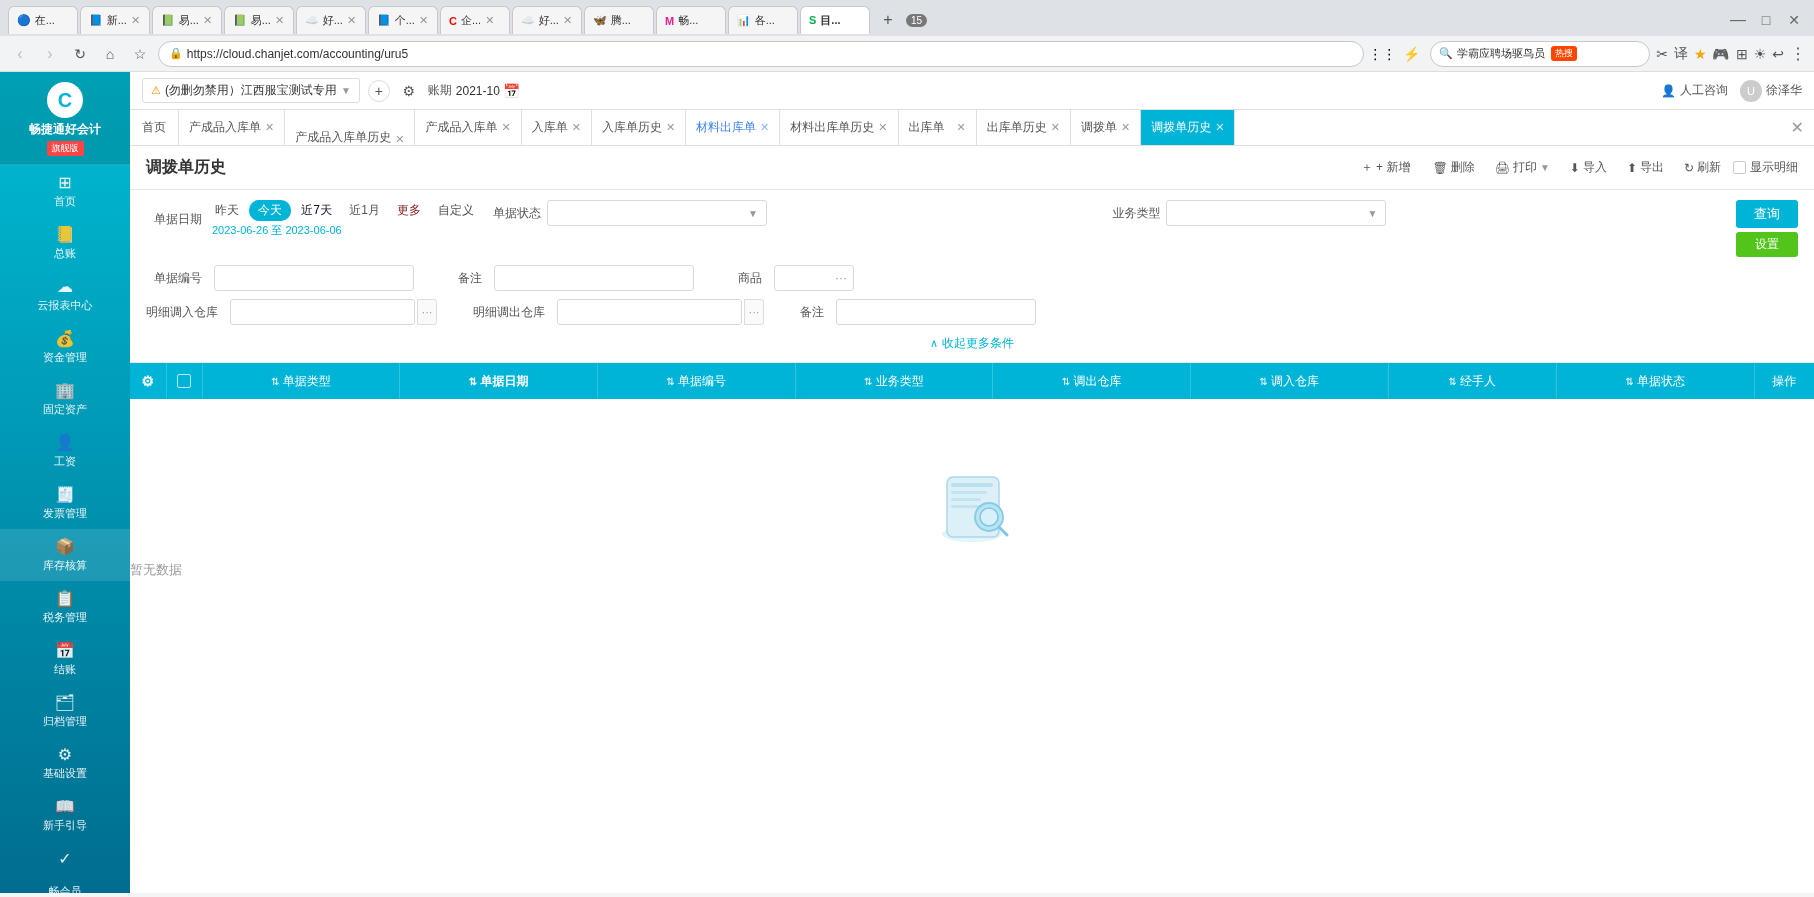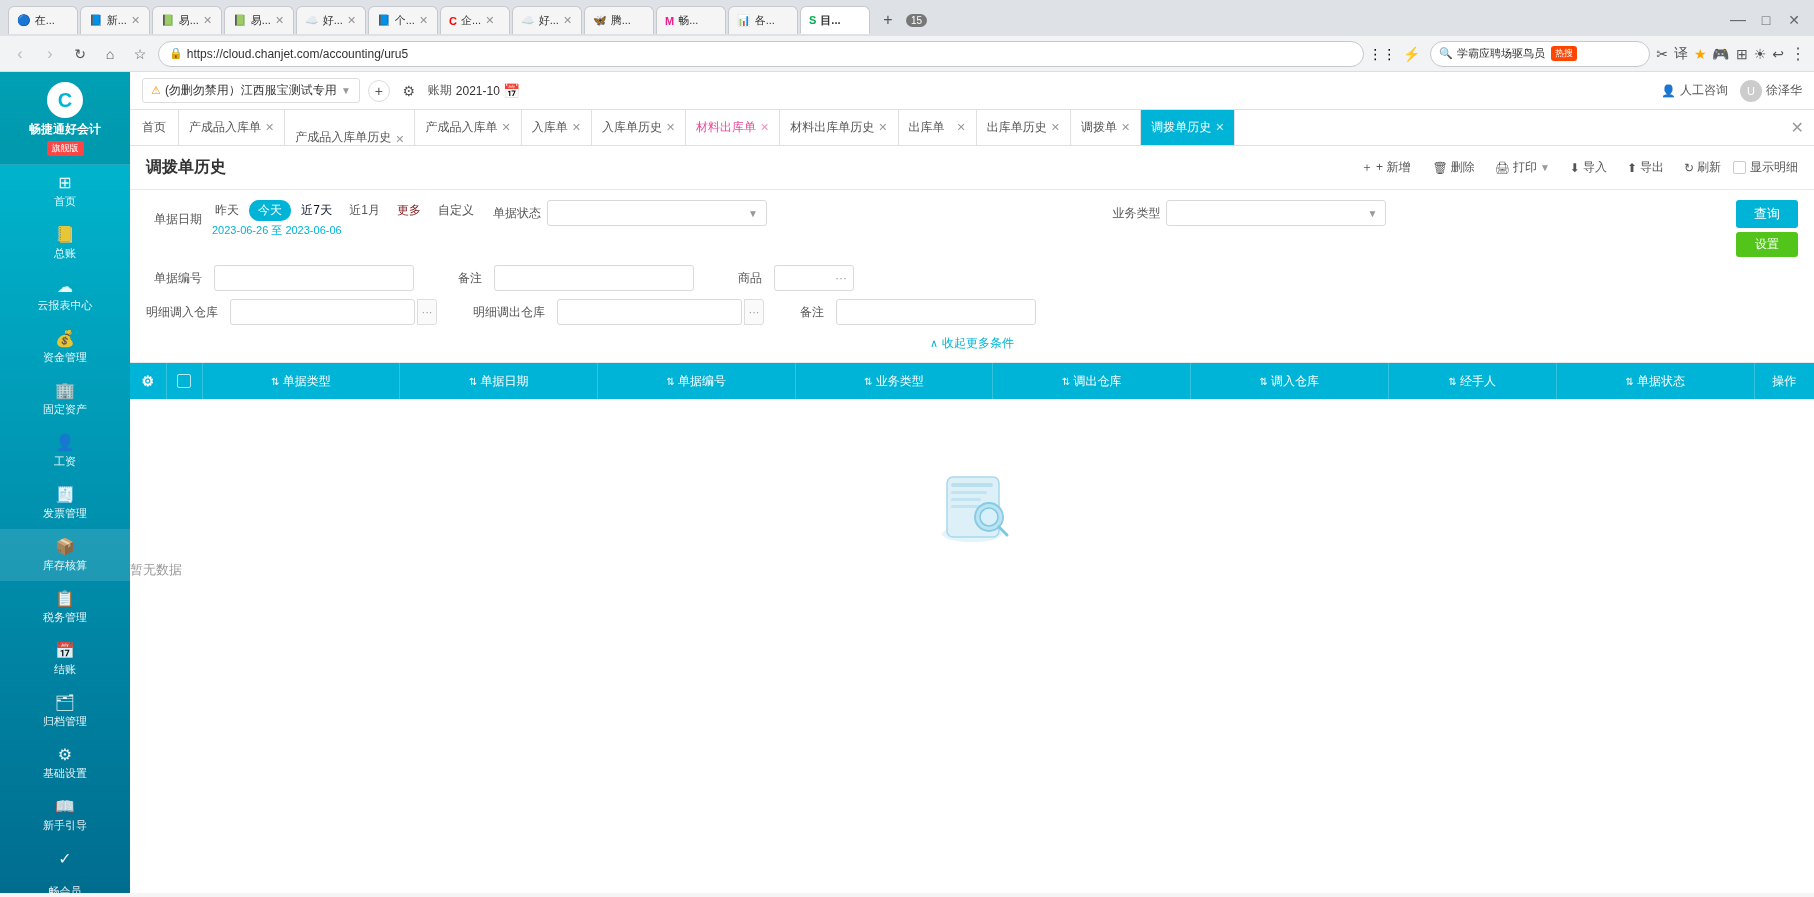--- a/index.html
+++ b/index.html
@@ -215,21 +215,21 @@
         <span style="font-size:11px;opacity:0.6;">✕</span>
       </div>
       <div style="display:flex;align-items:center;padding:0 10px;height:36px;font-size:12px;color:#555;cursor:pointer;border-right:1px solid #e0e0e0;white-space:nowrap;gap:4px;">
         <span>入库单</span>
         <span style="font-size:11px;opacity:0.6;">✕</span>
       </div>
       <div style="display:flex;align-items:center;padding:0 10px;height:36px;font-size:12px;color:#555;cursor:pointer;border-right:1px solid #e0e0e0;white-space:nowrap;gap:4px;">
         <span>入库单历史</span>
         <span style="font-size:11px;opacity:0.6;">✕</span>
       </div>
-      <div style="display:flex;align-items:center;padding:0 10px;height:36px;font-size:12px;color:#ec4899;cursor:pointer;border-right:1px solid #e0e0e0;white-space:nowrap;gap:4px;">
+      <div style="display:flex;align-items:center;padding:0 10px;height:36px;font-size:12px;color:#3b82f6;cursor:pointer;border-right:1px solid #e0e0e0;white-space:nowrap;gap:4px;">
         <span>材料出库单</span>
         <span style="font-size:11px;opacity:0.6;">✕</span>
       </div>
       <div style="display:flex;align-items:center;padding:0 10px;height:36px;font-size:12px;color:#555;cursor:pointer;border-right:1px solid #e0e0e0;white-space:nowrap;gap:4px;">
         <span>材料出库单历史</span>
         <span style="font-size:11px;opacity:0.6;">✕</span>
       </div>
       <div style="display:flex;align-items:center;padding:0 10px;height:36px;font-size:12px;color:#555;cursor:pointer;border-right:1px solid #e0e0e0;white-space:nowrap;gap:12px;">
         <span>出库单</span>
         <span style="font-size:11px;opacity:0.6;">✕</span>
@@ -368,21 +368,21 @@
               <th style="width:36px;padding:0;text-align:center;border-right:1px solid rgba(255,255,255,0.2);">
                 <span style="font-size:14px;cursor:pointer;">⚙</span>
               </th>
               <th style="width:36px;padding:0;text-align:center;border-right:1px solid rgba(255,255,255,0.2);">
                 <div style="width:14px;height:14px;border:1px solid rgba(255,255,255,0.7);border-radius:2px;background:transparent;margin:0 auto;cursor:pointer;"></div>
               </th>
               <th style="padding:0 10px;font-size:12px;font-weight:normal;text-align:center;border-right:1px solid rgba(255,255,255,0.2);cursor:pointer;white-space:nowrap;">
                 <span style="font-size:10px;">⇅</span>
                 <span>单据类型</span>
               </th>
-              <th style="padding:0 10px;font-size:12px;font-weight:normal;text-align:center;border-right:1px solid rgba(255,255,255,0.2);cursor:pointer;white-space:nowrap;">
+              <th style="padding:0 10px;font-size:12px;font-weight:bold;text-align:center;border-right:1px solid rgba(255,255,255,0.2);cursor:pointer;white-space:nowrap;">
                 <span style="font-size:10px;">⇅</span>
                 <span>单据日期</span>
               </th>
               <th style="padding:0 10px;font-size:12px;font-weight:normal;text-align:center;border-right:1px solid rgba(255,255,255,0.2);cursor:pointer;white-space:nowrap;">
                 <span style="font-size:10px;">⇅</span>
                 <span>单据编号</span>
               </th>
               <th style="padding:0 10px;font-size:12px;font-weight:normal;text-align:center;border-right:1px solid rgba(255,255,255,0.2);cursor:pointer;white-space:nowrap;">
                 <span style="font-size:10px;">⇅</span>
                 <span>业务类型</span>

